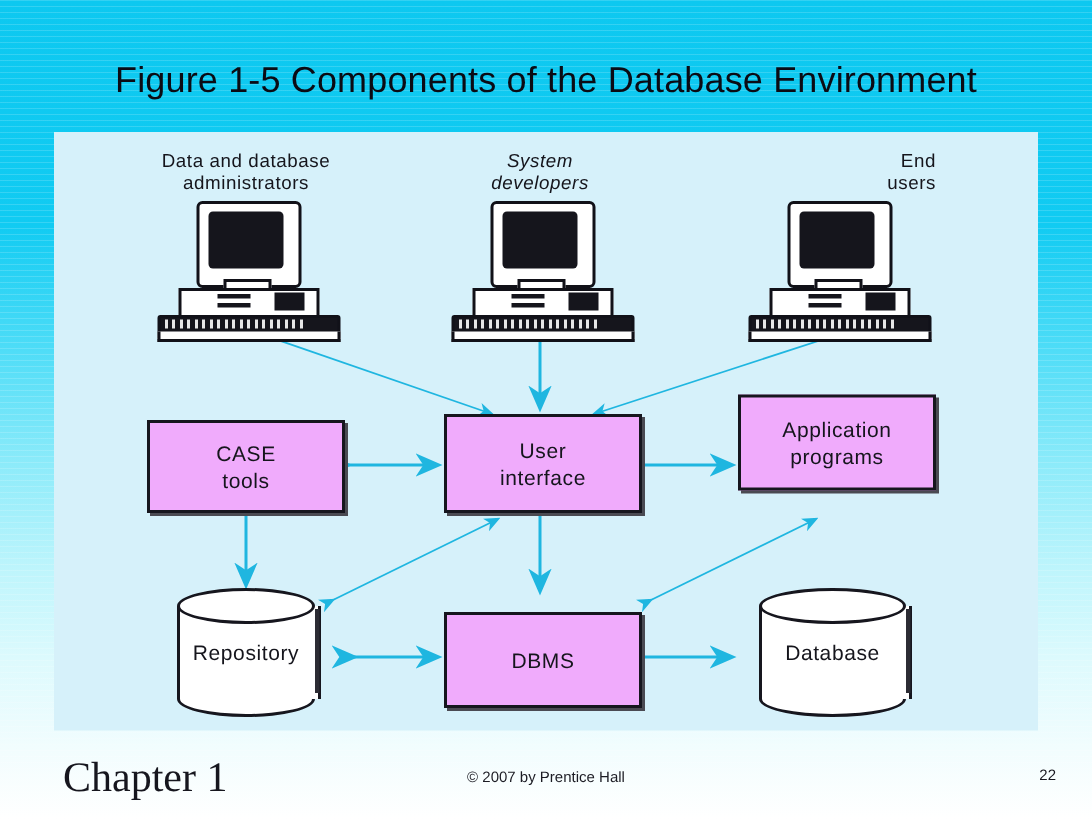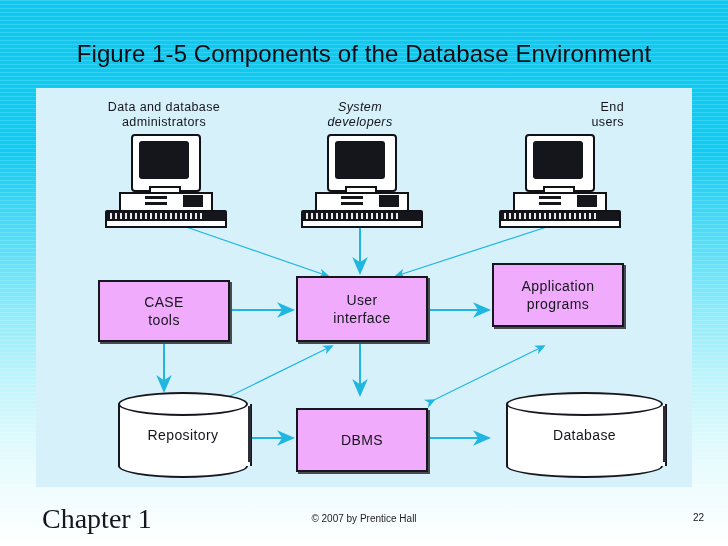--- a/index.html
+++ b/index.html
@@ -179,21 +179,20 @@
     font-size: 14px;
     line-height: 18px;
     color: #15151c;
     white-space: pre-line;
     letter-spacing: 0.4px;
   }
 
   
   .cylinder {
     position: absolute;
-    padding-left: 38px;
   }
   .cyl-body {
     position: absolute;
     left: 0;
     top: 12px;
     width: 100%;
     height: calc(100% - 24px);
     background: #ffffff;
     border-left: 2px solid #16161e;
     border-right: 2px solid #16161e;
@@ -392,21 +391,21 @@
       <div class="cyl-bottom"></div>
       <div class="cyl-top"></div>
       <div class="cyl-shadow"></div>
       <div class="cyl-text">Repository</div>
     </div>
 
     <div class="dg-box" style="left:260px; top:320px; width:128px; height:60px;">
       <span class="box-text">DBMS</span>
     </div>
 
-    <div class="cylinder" style="left:470px; top:304px; width:119px; height:86px;text-align:center;">
+    <div class="cylinder" style="left:470px; top:304px; width:98px; height:86px;text-align:center;">
       <div class="cyl-body"></div>
       <div class="cyl-bottom"></div>
       <div class="cyl-top"></div>
       <div class="cyl-shadow"></div>
       <div class="cyl-text">Database</div>
     </div>
 
   </div>
 
   <div id="footer-chapter">Chapter 1</div>

